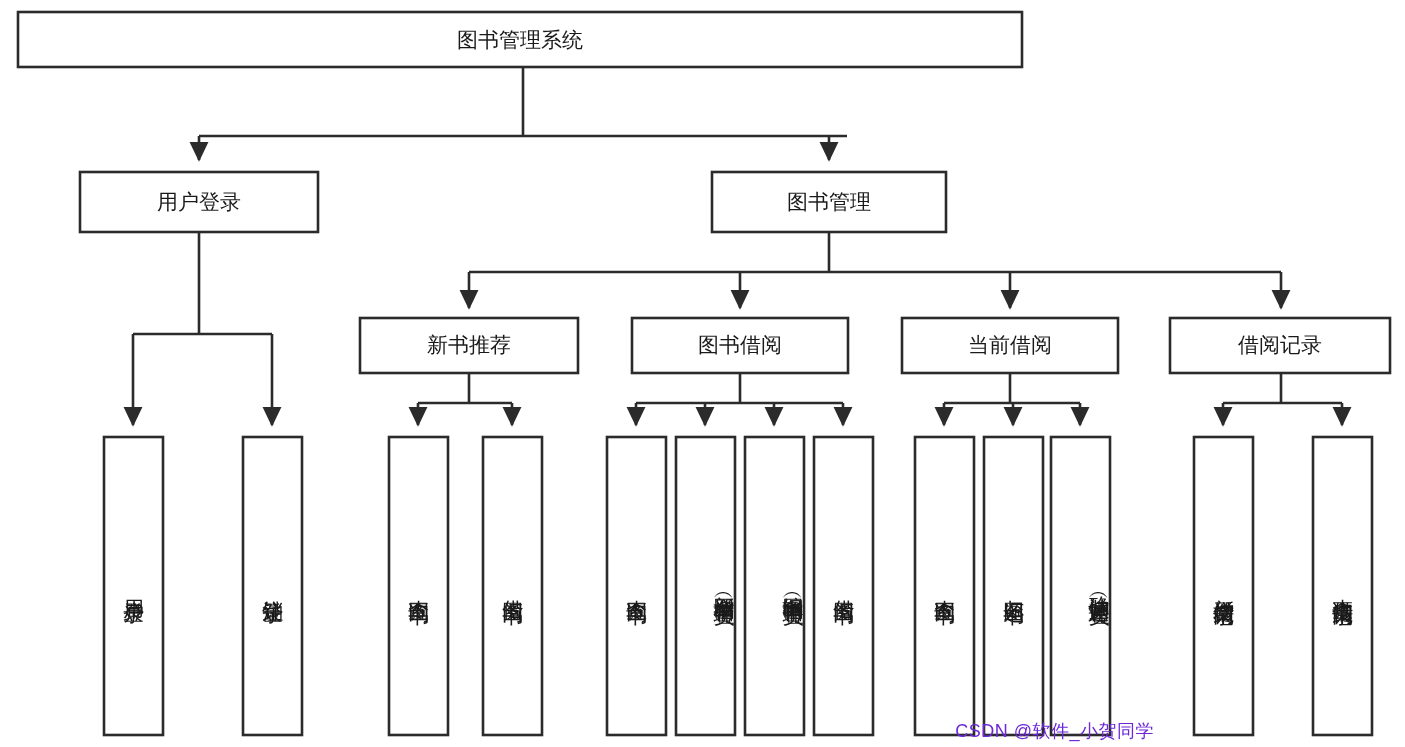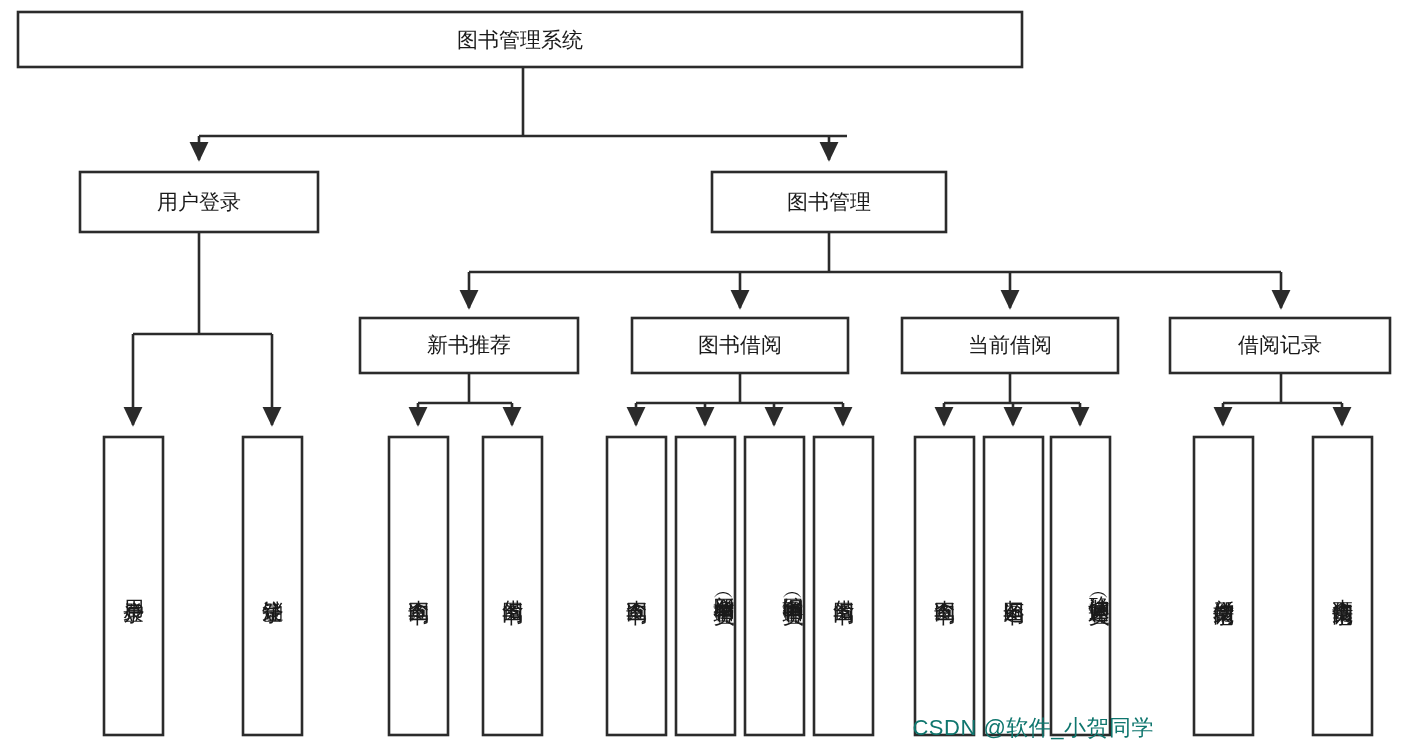--- a/index.html
+++ b/index.html
@@ -71,22 +71,22 @@
     align-items: center;
     justify-content: center;
     pointer-events: none;
     text-align: center;
   }
   .watermark {
     position: absolute;
     right: 8px;
     bottom: 4px;
     font-family: "Liberation Sans", "DejaVu Sans", sans-serif;
-    font-size: 22px;
-    color: #0f766e;
+    font-size: 18px;
+    color: #6d28d9;
     white-space: nowrap;
     letter-spacing: 0.5px;
   }
 </style>
 </head>
 <body>
 
 <div id="diagram-root">
 
   <svg id="tree-svg" viewBox="0 0 1405 747">

